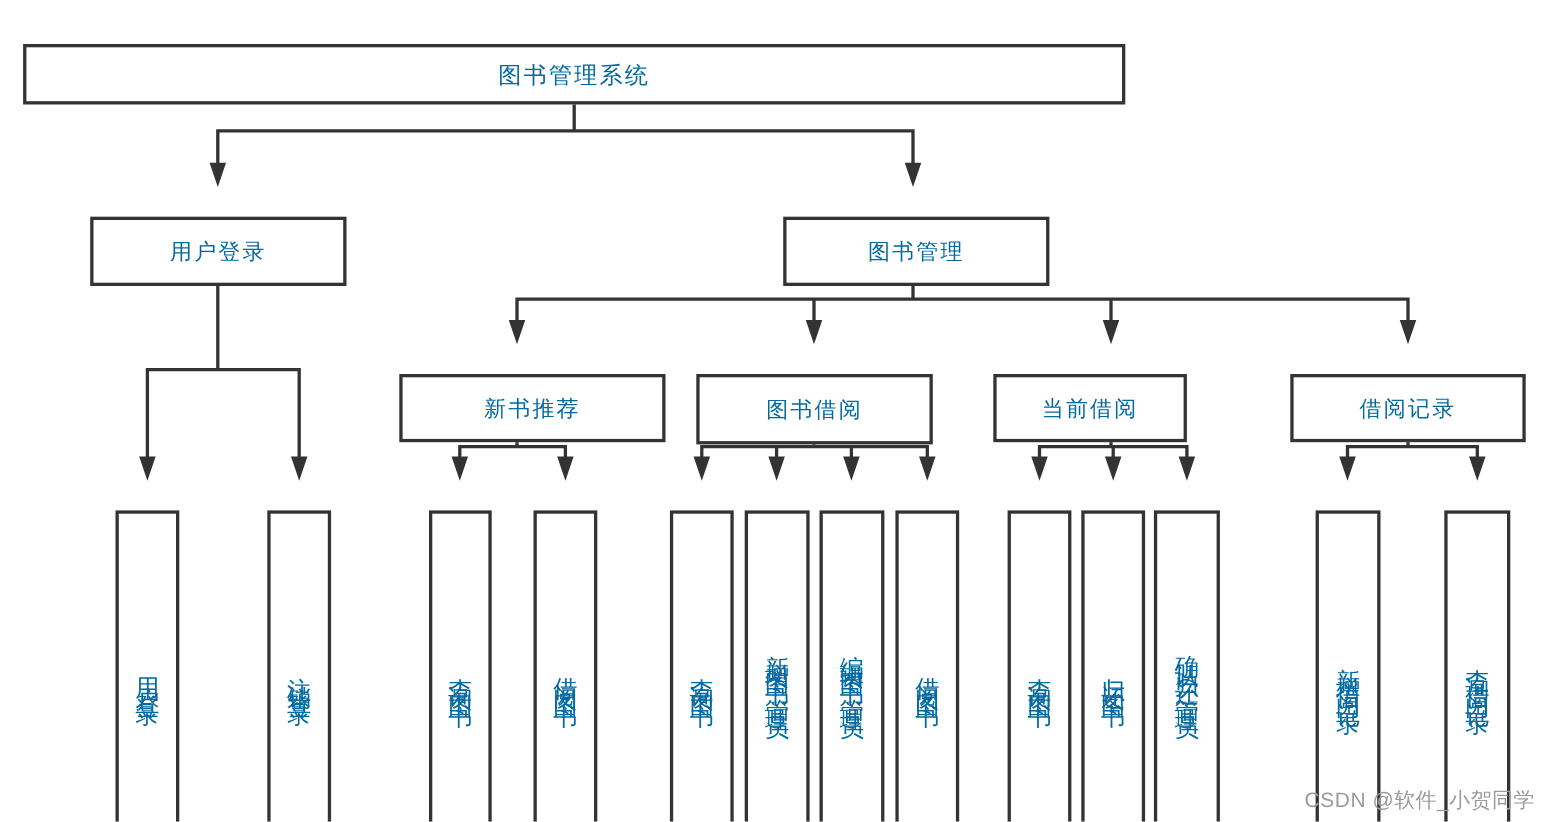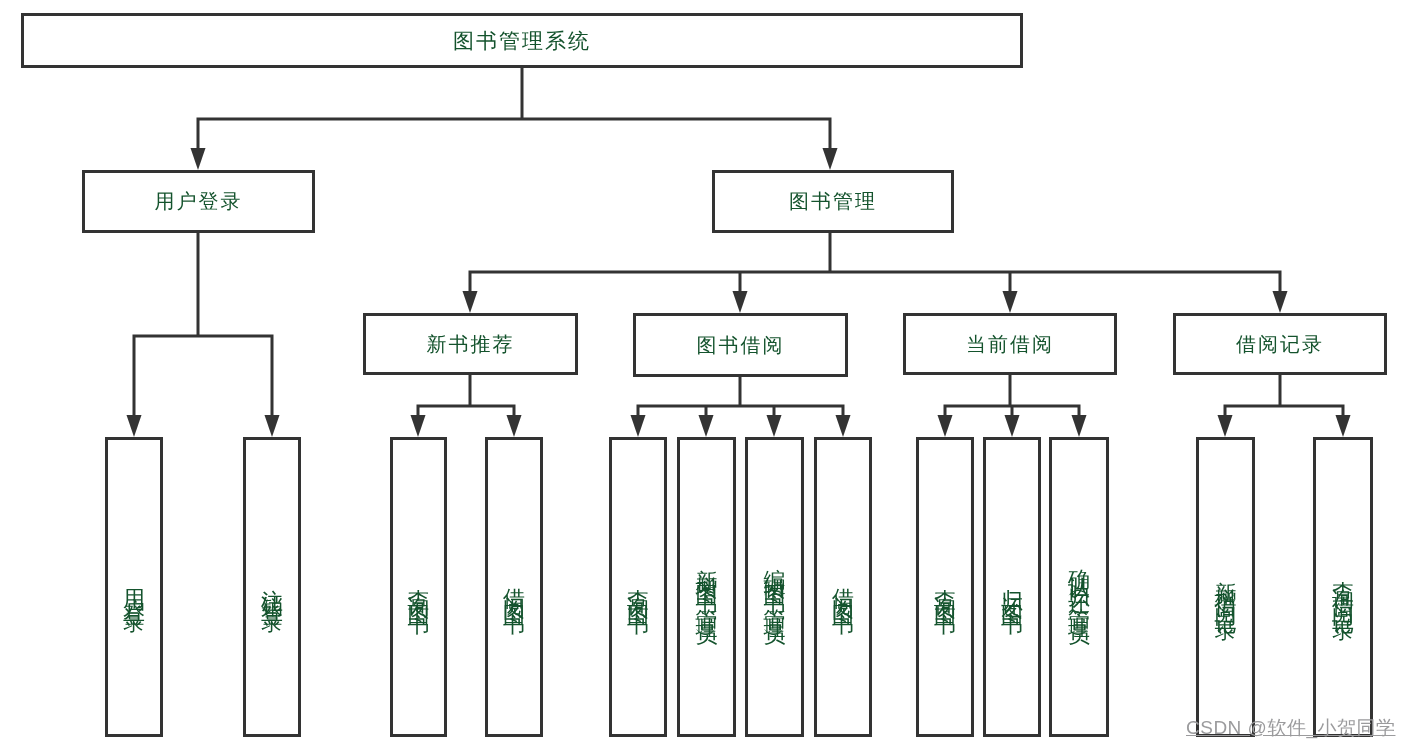--- a/index.html
+++ b/index.html
@@ -7,30 +7,30 @@
     position:relative;width:1405px;height:747px;background:#ffffff;
     font-family:"Liberation Sans","DejaVu Sans",sans-serif;overflow:hidden;
   }
   .connectors{position:absolute;left:0;top:0;z-index:1;}
   .connectors path.line{stroke:#333333;stroke-width:3;fill:none;}
   .connectors path.tri{fill:#333333;stroke:none;}
   .box{
     position:absolute;box-sizing:border-box;z-index:2;
     background:#ffffff;border:3px solid #333333;
     display:flex;align-items:center;justify-content:center;
-    color:#14532d;font-size:20px;letter-spacing:2px;white-space:nowrap;
+    color:#0369a1;font-size:20px;letter-spacing:2px;white-space:nowrap;margin-top:27px;
   }
   .title{font-size:21px;}
   .vbox{
     writing-mode:vertical-rl;text-orientation:mixed;
     font-size:22px;letter-spacing:8px;white-space:normal;
   }
   .wm{
     position:absolute;left:1186px;top:715px;z-index:3;
-    color:#9b9b9d;font-size:19px;letter-spacing:0.5px;white-space:nowrap;text-decoration:underline;
+    color:#9b9b9d;font-size:19px;letter-spacing:0.5px;white-space:nowrap;
   }
 </style>
 </head>
 <body>
 
 <div class="stage">
 
   <svg class="connectors" width="1405" height="747" viewBox="0 0 1405 747">
 
     <path class="line" d="M522 68 V119"></path>
@@ -77,23 +77,23 @@
     <path class="line" d="M1225 419 V406 H1343 V419"></path>
     <path class="tri" d="M1225 437 L1217.5 415 L1232.5 415 Z"></path>
     <path class="tri" d="M1343 437 L1335.5 415 L1350.5 415 Z"></path>
   </svg>
 
   <div class="box title" style="left:21px;top:13px;width:1002px;height:55px">图书管理系统</div>
 
   <div class="box" style="left:82px;top:170px;width:233px;height:63px">用户登录</div>
   <div class="box" style="left:712px;top:170px;width:242px;height:63px">图书管理</div>
 
-  <div class="box" style="left:363px;top:313px;width:215px;height:62px">新书推荐</div>
+  <div class="box" style="left:363px;top:313px;width:242px;height:62px">新书推荐</div>
   <div class="box" style="left:633px;top:313px;width:215px;height:64px">图书借阅</div>
-  <div class="box" style="left:903px;top:313px;width:214px;height:62px">当前借阅</div>
+  <div class="box" style="left:903px;top:313px;width:176px;height:62px">当前借阅</div>
   <div class="box" style="left:1173px;top:313px;width:214px;height:62px">借阅记录</div>
 
   <div class="box vbox" style="left:105px;top:437px;width:58px;height:300px">用户登录</div>
   <div class="box vbox" style="left:243px;top:437px;width:58px;height:300px">注销登录</div>
 
   <div class="box vbox" style="left:390px;top:437px;width:57px;height:300px">查询图书</div>
   <div class="box vbox" style="left:485px;top:437px;width:58px;height:300px">借阅图书</div>
 
   <div class="box vbox" style="left:609px;top:437px;width:58px;height:300px">查询图书</div>
   <div class="box vbox" style="left:677px;top:437px;width:59px;height:300px">新增图书（管理员）</div>

